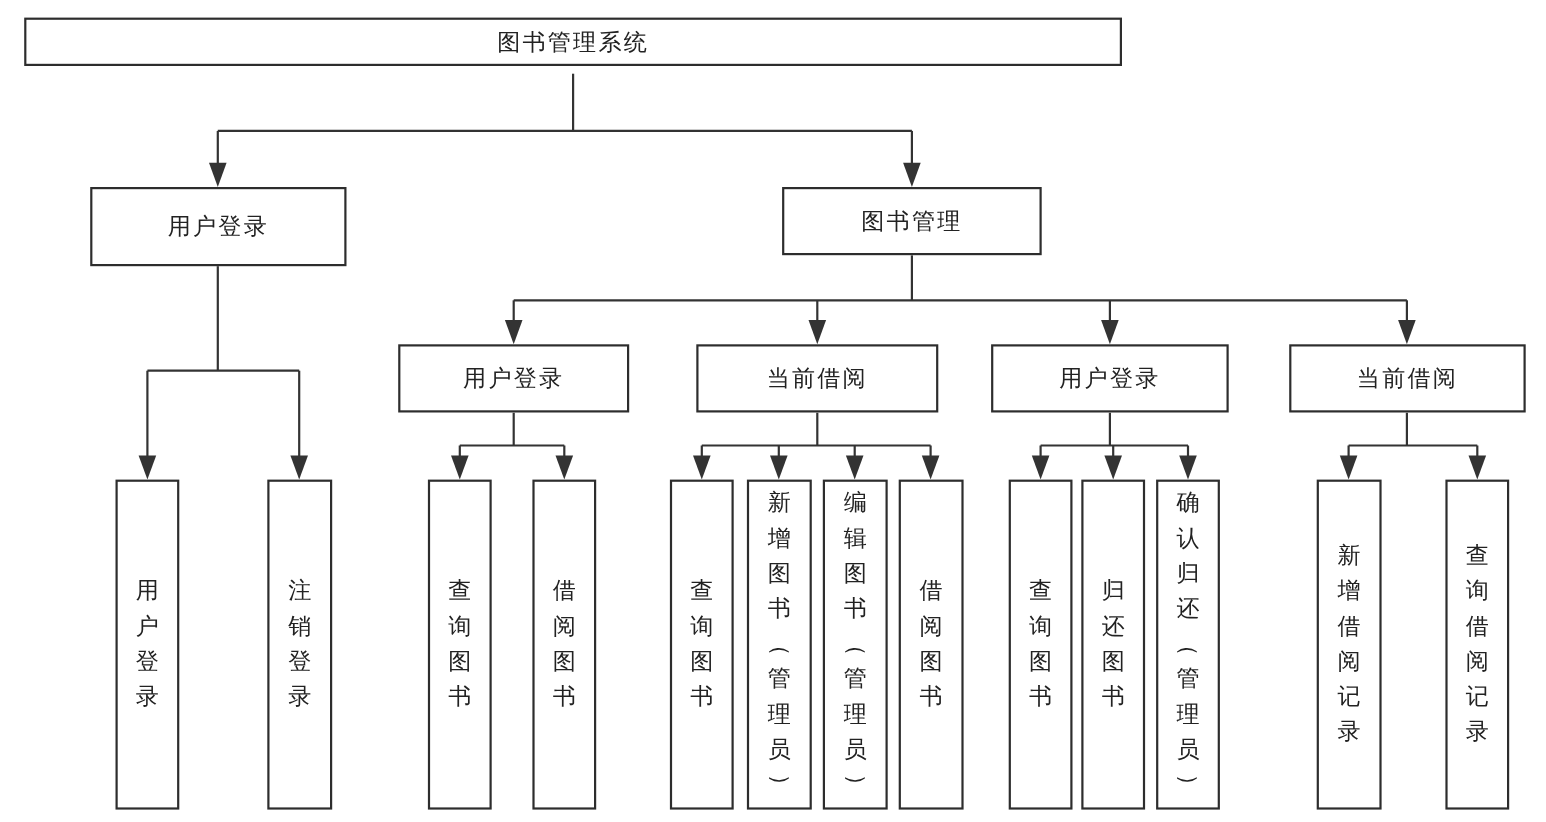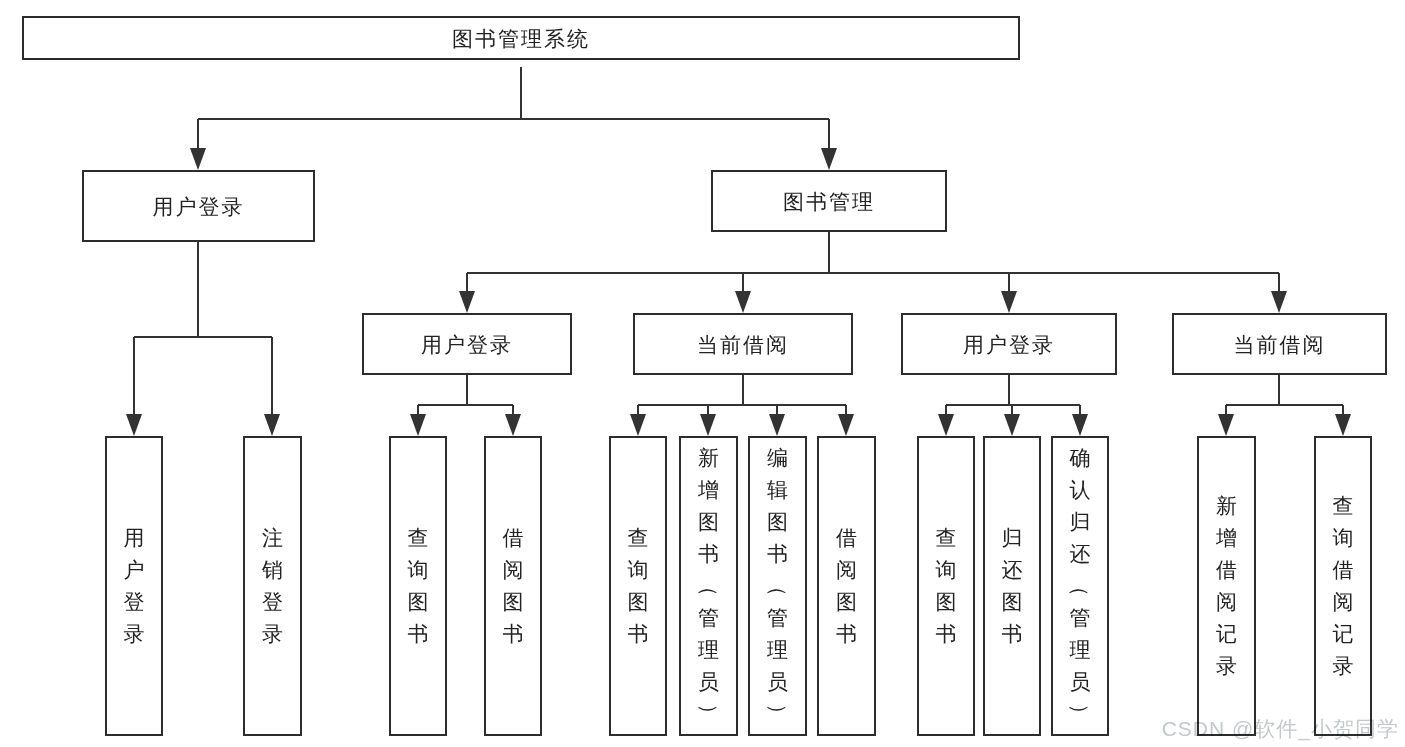--- a/index.html
+++ b/index.html
@@ -237,14 +237,13 @@
     <span class="label">
         <span class="vch">查</span>
         <span class="vch">询</span>
         <span class="vch">借</span>
         <span class="vch">阅</span>
         <span class="vch">记</span>
         <span class="vch">录</span>
       </span>
   </div>
 
-  <div class="watermark">CSDN @软件_小贺同学</div>
 </div>
 
 </body></html>

